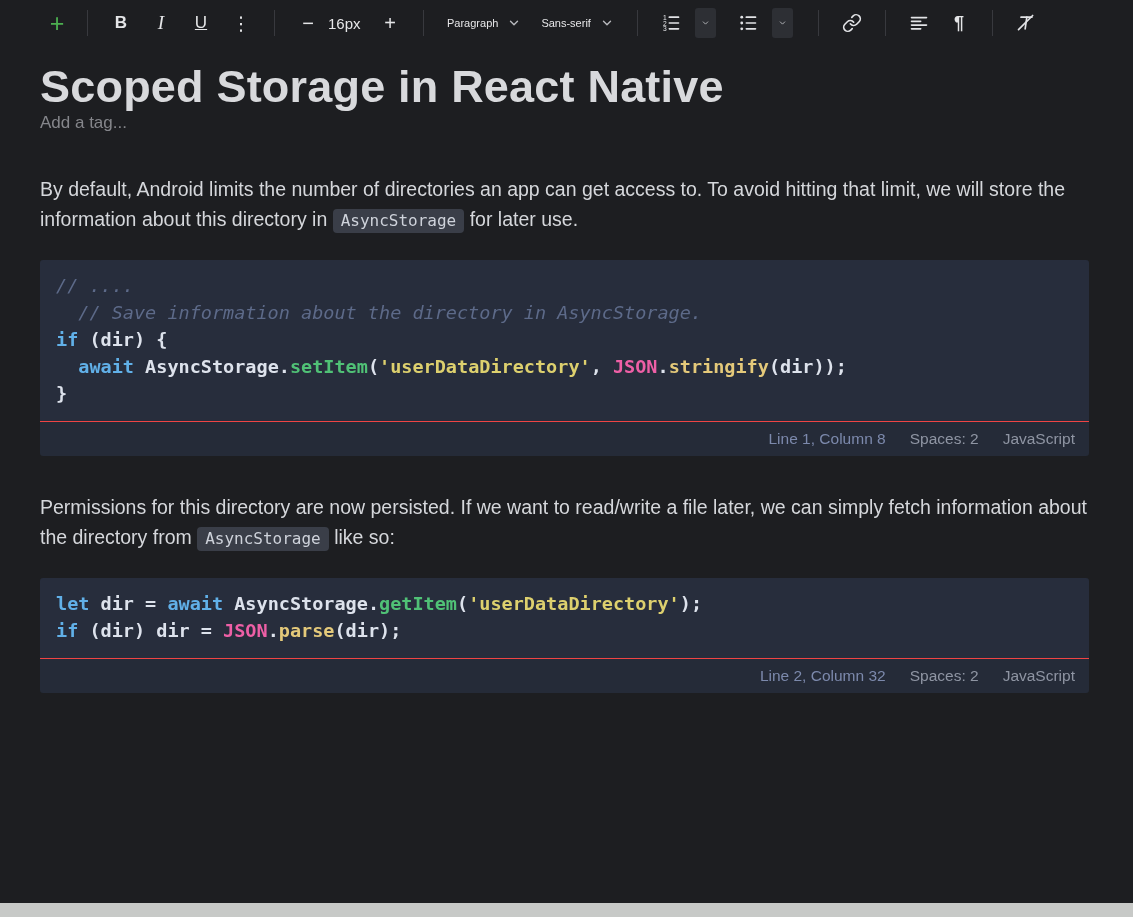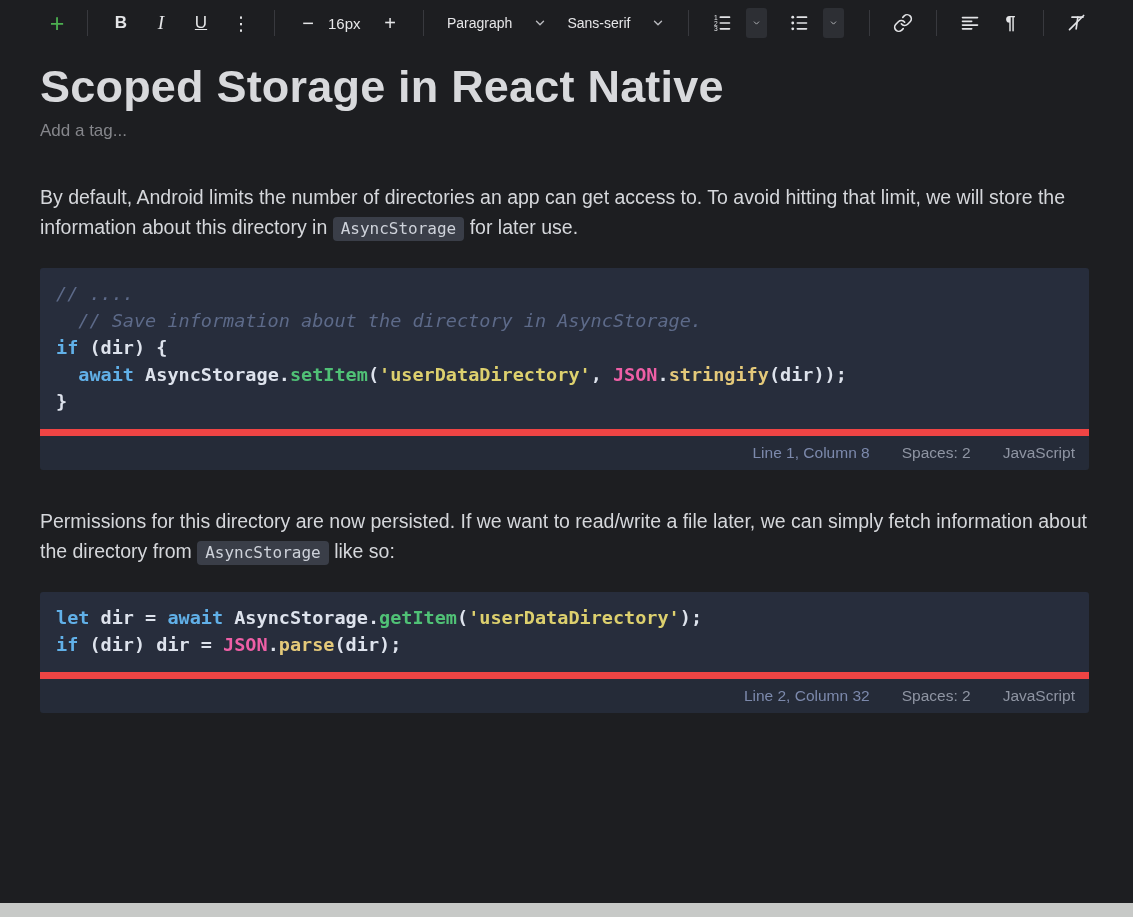--- a/index.html
+++ b/index.html
@@ -30,23 +30,23 @@
     font-size: 17px; border-radius: 3px;
   }
   .tbtn.plus { color: #4caf50; font-size: 25px; min-width: 34px; font-weight: 400; }
   .tbtn.bold { font-weight: 700; font-size: 17px; }
   .tbtn.italic { font-style: italic; font-family: "Liberation Serif", serif; font-size: 19px; }
   .tbtn.underline { text-decoration: underline; }
   .tbtn.dots { font-size: 19px; }
   .tbtn.sizebtn { font-size: 20px; }
   .fontsize { color: #e6e6e8; font-size: 15px; min-width: 42px; text-align: left; }
   .dropdown {
-    display: flex; align-items: center; gap: 21px;
+    display: flex; align-items: center; gap: 9px;
     background: none; border: none; cursor: pointer;
-    color: #e6e6e8; font-size: 14px; font-family: inherit;
+    color: #e6e6e8; font-size: 11px; font-family: inherit;
     height: 34px; padding: 0 10px; border-radius: 3px;
   }
   .split { display: flex; align-items: center; gap: 4px; margin-right: 12px; }
   .chevbox {
     width: 21px; height: 30px; background: #2d2f34;
     border: none; border-radius: 3px; cursor: pointer;
     display: flex; align-items: center; justify-content: center;
   }
   .iconbtn {
     background: none; border: none; cursor: pointer;
@@ -55,21 +55,21 @@
     color: #e4e5e7;
   }
   svg.ic { stroke: #e2e3e6; fill: none; stroke-width: 2; stroke-linecap: round; stroke-linejoin: round; }
   svg.chev { stroke: #b9babe; fill: none; stroke-width: 2.4; stroke-linecap: round; stroke-linejoin: round; }
   .ictext { fill: #e2e3e6; stroke: none; font-size: 8px; font-family: "Liberation Sans", sans-serif; }
   .pilcrow { font-size: 18px; font-weight: 600; }
 
   
   .content { padding: 0 44px 0 40px; }
   .title {
-    margin: 14px 0 8px;
+    margin: 14px 0 0;
     font-size: 45px; line-height: 1.18; font-weight: 600;
     color: #d8d9dc; letter-spacing: 0.2px;
   }
   .tag { color: #85868b; font-size: 17px; cursor: text; }
   .para { margin: 41px 0 0; font-size: 19.5px; line-height: 30px; color: #d5d7db; cursor: text; }
   .inline-code {
     font-family: "DejaVu Sans Mono", monospace;
     font-size: 16px; color: #ced2da;
     background: #3a3e48; border-radius: 4px;
     padding: 2px 8px 3px;
@@ -87,23 +87,23 @@
   .tk-cm  { color: #5d6a89; font-style: italic; font-weight: 400; }
   .tk-kw  { color: #61b0e8; }
   .tk-fn  { color: #50c176; }
   .tk-str { color: #ddd06e; }
   .tk-cls { color: #ee5fa6; }
   .tk-fn2 { color: #e4c97a; }
   .tk-pl  { color: #dde2ec; }
 
   .statusbar {
     background: #252b38;
-    border-top: 7px solid #ef4444;
+    border-top: 1px solid #ef4444;
     display: flex; justify-content: flex-end; align-items: center;
-    gap: 32px; padding: 8px 14px; font-size: 15.5px;
+    gap: 24px; padding: 8px 14px; font-size: 15.5px;
   }
   .status-pos { color: #7c89ac; }
   .status-dim { color: #8f95a3; cursor: pointer; }
 
   
   .bottom-bar {
     position: absolute; left: 0; right: 0; bottom: 0;
     height: 14px; background: #c7c9c7;
   }
 </style>

